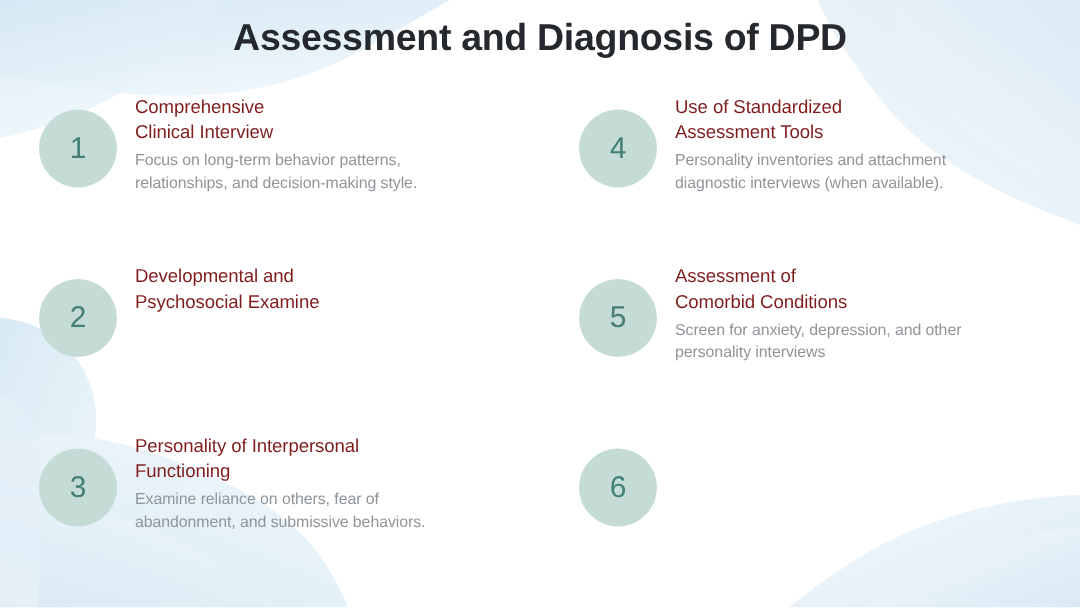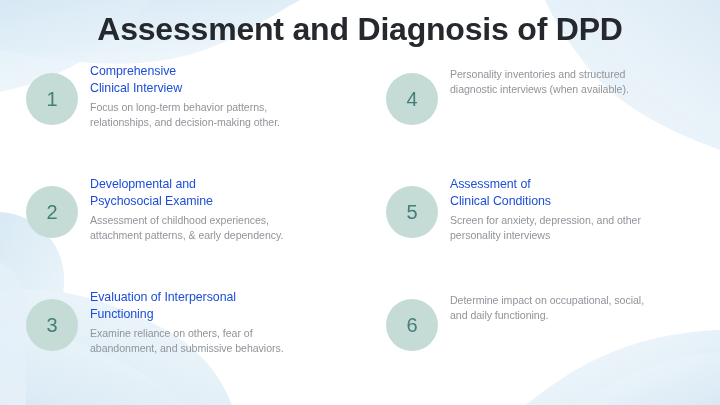--- a/index.html
+++ b/index.html
@@ -33,21 +33,21 @@
     pointer-events: none;
   }
 
   
   .title {
     position: absolute;
     top: 11px;
     left: 0;
     width: 720px;
     text-align: center;
-    font-size: 32px;
+    font-size: 25px;
     font-weight: bold;
     letter-spacing: -0.2px;
     color: #25282c;
     z-index: 5;
   }
 
   
   .grid {
     position: absolute;
     top: 62px;
@@ -85,21 +85,21 @@
 
   .item-body {
     margin-left: 12px;
     padding-top: 1px;
     width: 255px;
   }
 
   .item-heading {
     font-size: 12.4px;
     line-height: 16.5px;
-    color: #1d4ed8;
+    color: #7f1d1d;
     font-weight: normal;
     letter-spacing: -0.05px;
     white-space: pre-line;
   }
 
   .item-desc {
     margin-top: 4px;
     font-size: 10.6px;
     line-height: 14.5px;
     color: #90959a;
@@ -155,64 +155,62 @@
   <div class="title">Assessment and Diagnosis of DPD</div>
 
   <div class="grid">
 
     <div class="item">
       <div class="badge">1</div>
       <div class="item-body">
         <div class="item-heading">Comprehensive
 Clinical Interview</div>
         <div class="item-desc">Focus on long-term behavior patterns,
-relationships, and decision-making other.</div>
+relationships, and decision-making style.</div>
       </div>
     </div>
 
     <div class="item">
       <div class="badge">4</div>
       <div class="item-body">
-        <div class="item-desc">Personality inventories and structured
+        <div class="item-heading">Use of Standardized
+Assessment Tools</div>
+        <div class="item-desc">Personality inventories and attachment
 diagnostic interviews (when available).</div>
       </div>
     </div>
 
     <div class="item">
       <div class="badge">2</div>
       <div class="item-body">
         <div class="item-heading">Developmental and
 Psychosocial Examine</div>
-        <div class="item-desc">Assessment of childhood experiences,
-attachment patterns, &amp; early dependency.</div>
       </div>
     </div>
 
     <div class="item">
       <div class="badge">5</div>
       <div class="item-body">
         <div class="item-heading">Assessment of
-Clinical Conditions</div>
+Comorbid Conditions</div>
         <div class="item-desc">Screen for anxiety, depression, and other
 personality interviews</div>
       </div>
     </div>
 
     <div class="item">
       <div class="badge">3</div>
       <div class="item-body">
-        <div class="item-heading">Evaluation of Interpersonal
+        <div class="item-heading">Personality of Interpersonal
 Functioning</div>
         <div class="item-desc">Examine reliance on others, fear of
 abandonment, and submissive behaviors.</div>
       </div>
     </div>
 
     <div class="item">
       <div class="badge">6</div>
       <div class="item-body">
-        <div class="item-desc">Determine impact on occupational, social,
-and daily functioning.</div>
       </div>
     </div>
 
   </div>
 </div>
 
 </body></html>

